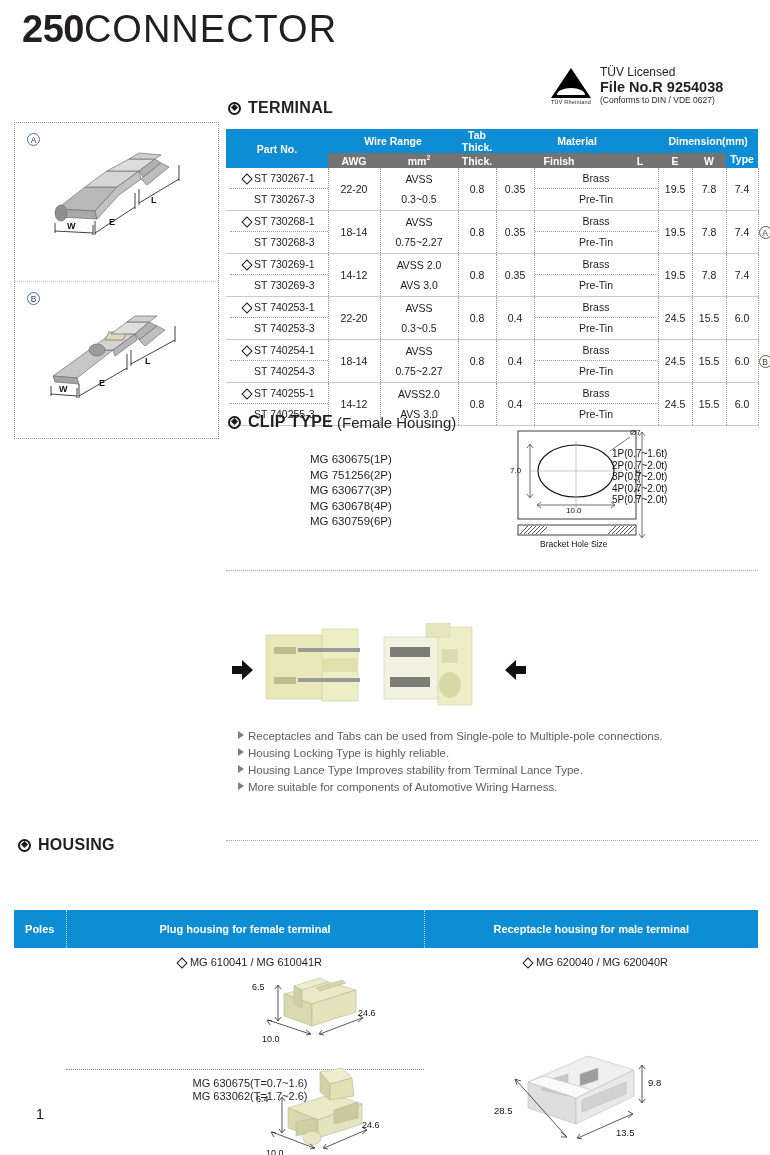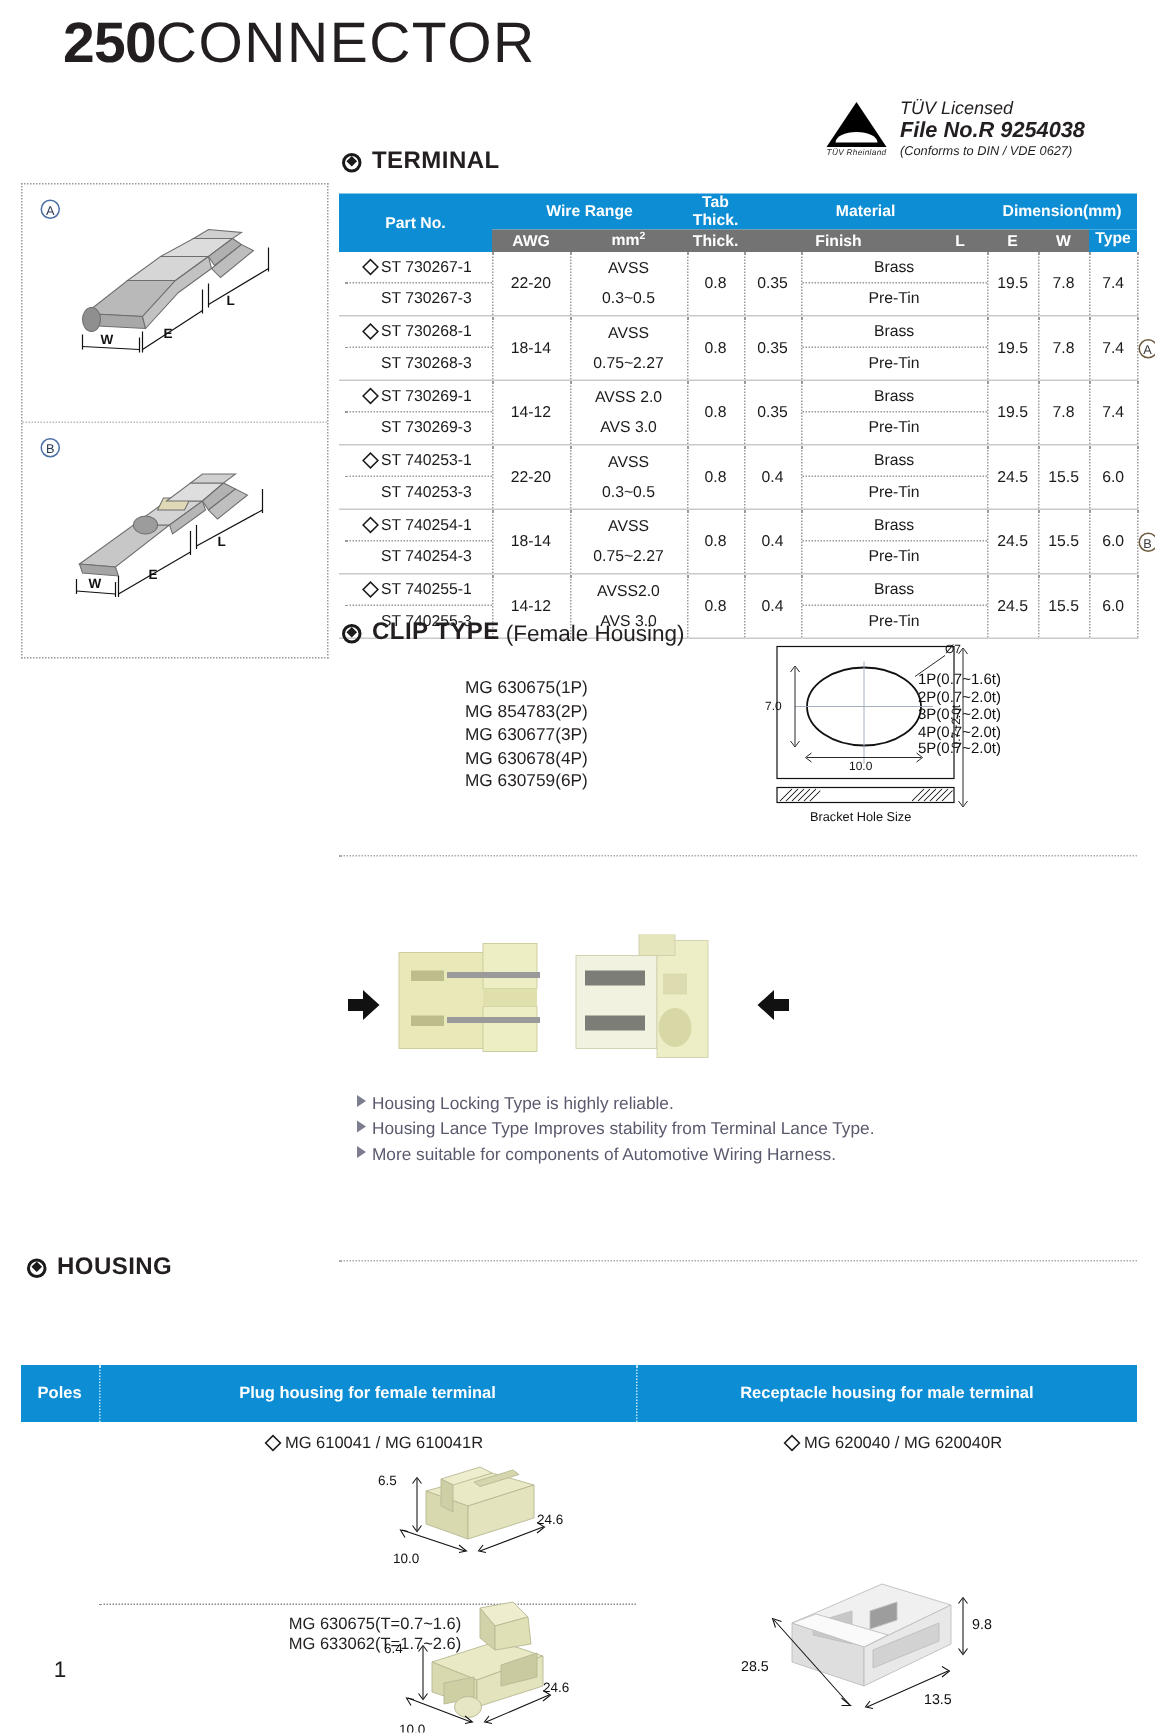--- a/index.html
+++ b/index.html
@@ -11,27 +11,26 @@
     color:#231f20;
     position:relative;
     overflow:hidden;
   }
 
   
   .page-title {
     position:absolute; left:22px; top:10px;
     font-size:38px; letter-spacing:-0.5px; line-height:1;
     white-space:nowrap;
-    margin-left:20px;
   }
   .page-title .num { font-weight:bold; }
   .page-title .word { font-weight:300; letter-spacing:1px; }
 
   
-  .tuv { position:absolute; right:10px; top:66px; width:215px; height:48px;font-style:italic; }
+  .tuv { position:absolute; right:10px; top:66px; width:215px; height:48px; }
   .tuv-mark { position:absolute; left:0; top:2px; width:52px; text-align:center; }
   .tuv-tri { width:0;height:0;border-left:20px solid transparent;border-right:20px solid transparent;border-bottom:30px solid #000; margin:0 auto; position:relative; }
   .tuv-tri:after{ content:""; position:absolute; left:-14px; top:20px; width:28px; height:7px; background:#fff; border-radius:50% 50% 0 0 / 100% 100% 0 0;}
   .tuv-rh { font-size:5.5px; letter-spacing:.2px; margin-top:1px; }
   .tuv-txt { position:absolute; left:55px; top:0; }
   .tuv-l1 { font-size:12px; line-height:13px; }
   .tuv-l2 { font-size:14.5px; font-weight:bold; line-height:16px; white-space:nowrap; }
   .tuv-l3 { font-size:8.5px; line-height:10px; }
 
   
@@ -390,21 +389,21 @@
 </table>
 
 <div class="sec-head" style="left:228px; top:413px;">
   <span class="bullet"></span>
   <span class="txt">CLIP  TYPE</span>
   <span class="sub" style="margin-left:-3px">(Female Housing)</span>
 </div>
 
 <div class="clip-parts" id="clip-parts">
     <div>MG 630675(1P)</div>
-    <div>MG 854783(2P)</div>
+    <div>MG 751256(2P)</div>
     <div>MG 630677(3P)</div>
     <div>MG 630678(4P)</div>
     <div>MG 630759(6P)</div>
   </div>
 
 <svg class="clip-dwg" viewBox="0 0 180 125">
   <rect x="28" y="6" width="118" height="88" fill="none" stroke="#111" stroke-width="0.8"></rect>
   <ellipse cx="86" cy="46" rx="38" ry="26" fill="none" stroke="#111" stroke-width="1.2"></ellipse>
   <line x1="86" y1="16" x2="86" y2="84" stroke="#9aa7b5" stroke-width="0.6"></line>
   <line x1="40" y1="46" x2="132" y2="46" stroke="#9aa7b5" stroke-width="0.6"></line>
@@ -469,20 +468,21 @@
     <rect x="8" y="54" width="40" height="10" fill="#555" opacity="0.75"></rect>
     <rect x="60" y="26" width="16" height="14" fill="#dcdcb0"></rect>
     <ellipse cx="68" cy="62" rx="11" ry="13" fill="#d8d8a6"></ellipse>
   </svg>
   <svg class="arrow-r" width="22" height="20" viewBox="0 0 22 20">
     <path d="M22 6 L12 6 L12 0 L1 10 L12 20 L12 14 L22 14 Z" fill="#111"></path>
   </svg>
 </div>
 
 <div class="bullets" id="features">
+    <div><span class="tri"></span>Receptacles and Tabs can be used from Single-pole to Multiple-pole connections.</div>
     <div><span class="tri"></span>Housing Locking Type is highly reliable.</div>
     <div><span class="tri"></span>Housing Lance Type Improves stability from Terminal Lance Type.</div>
     <div><span class="tri"></span>More suitable for components of Automotive Wiring Harness.</div>
   </div>
 
 <div class="sec-head" style="left:18px; top:836px;">
   <span class="bullet"></span>
   <span class="txt">HOUSING</span>
 </div>
 

